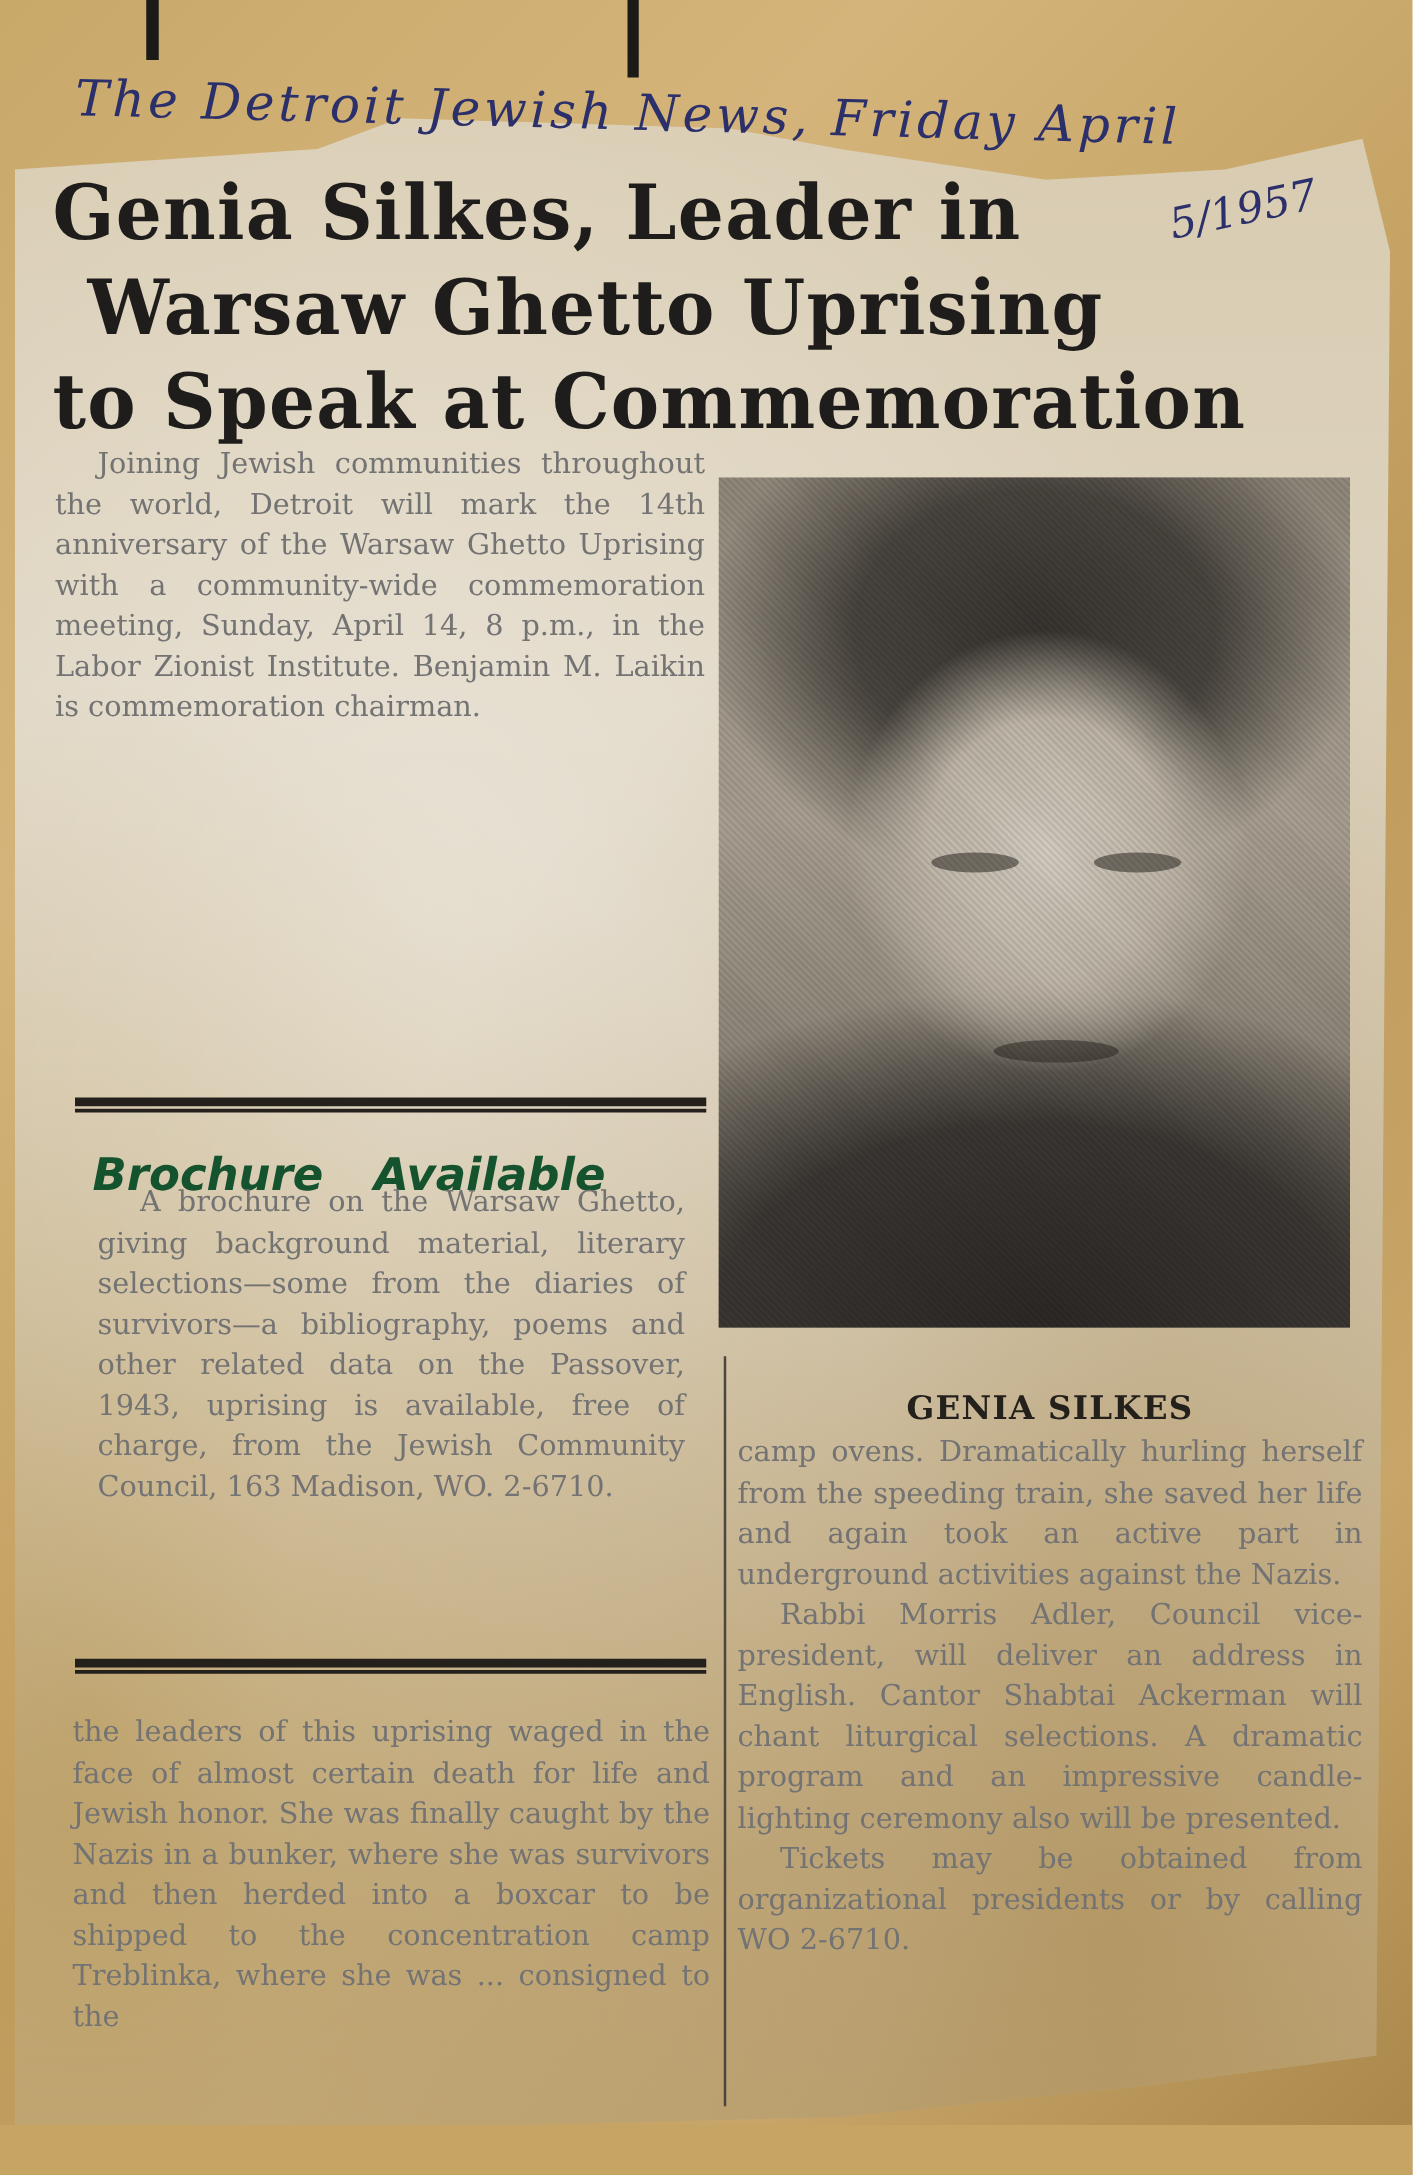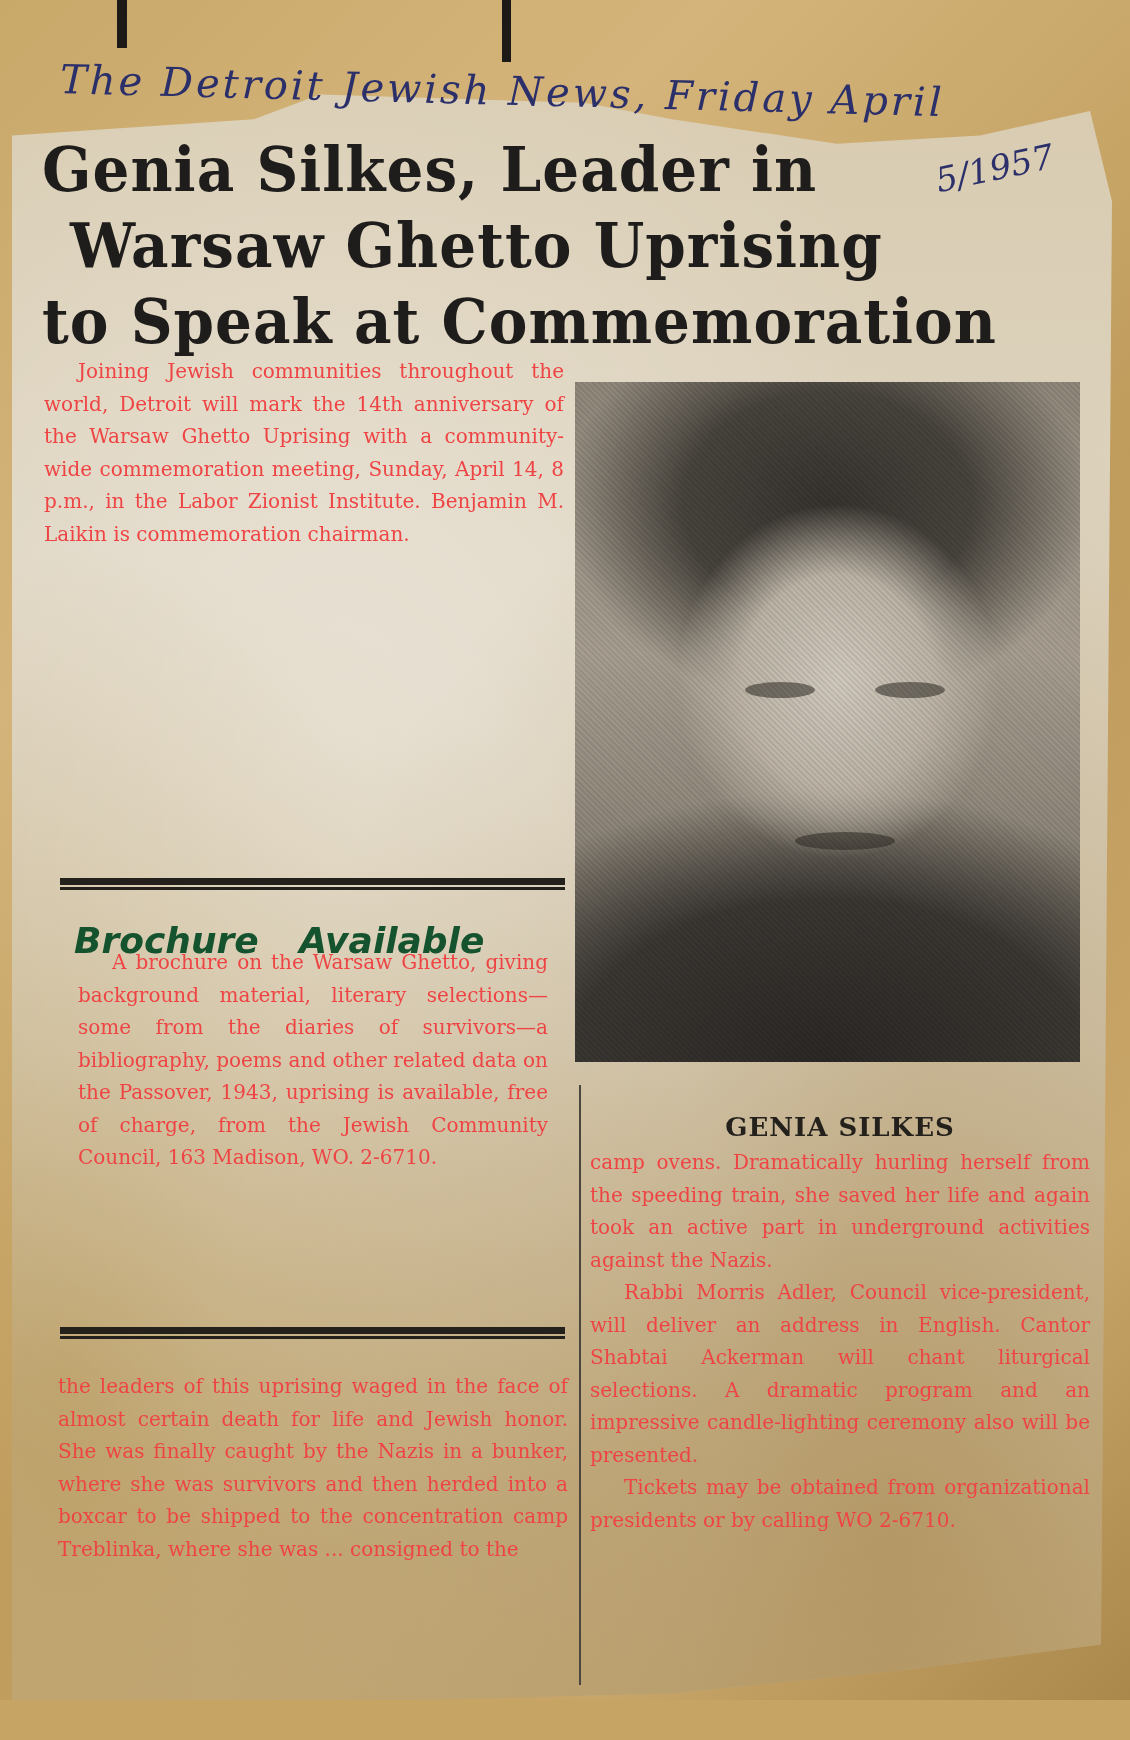--- a/index.html
+++ b/index.html
@@ -27,21 +27,21 @@
     position: absolute; left: 935px; top: 150px; color: #2b2f6a;
     font-family: "DejaVu Serif", serif; font-style: italic; font-size: 34px;
     transform: rotate(-12deg); line-height: 1.1;
   }
   .headline {
     position: absolute; left: 42px; top: 138px; width: 1030px;
     font-family: "DejaVu Serif", serif; font-weight: bold; color: #1f1d1b;
     font-size: 58px; line-height: 72px; letter-spacing: 1px; transform: scaleY(1.05);
   }
   .headline div { white-space: nowrap; }
-  .col { position: absolute; color: #ef4444; font-size: 20px; line-height: 32.5px; text-align: justify; }
+  .col { position: absolute; color: #737373; font-size: 23px; line-height: 32.5px; text-align: justify; }
   .col p { margin: 0; text-indent: 34px; }
   .col p.noindent { text-indent: 0; }
   .col-left-top { left: 44px; top: 355px; width: 520px; }
   .rule {
     position: absolute; height: 12px; border-top: 7px solid #24211d;
     border-bottom: 3px solid #24211d; box-sizing: border-box;
   }
   .box-title {
     position: absolute; left: 74px; top: 920px; width: 480px;
     font-family: "DejaVu Sans", sans-serif; font-weight: bold; font-style: italic;

